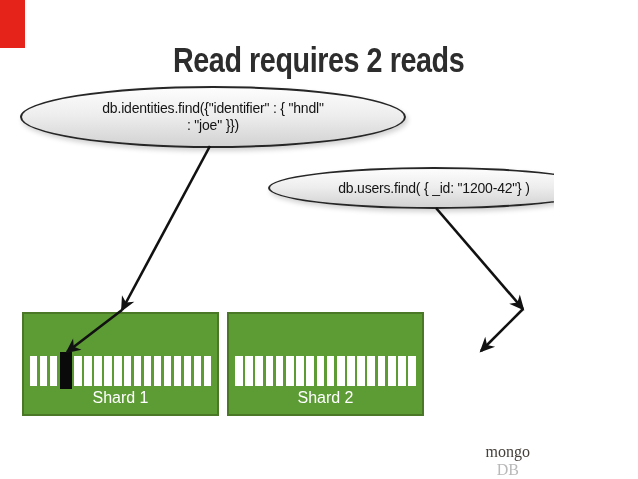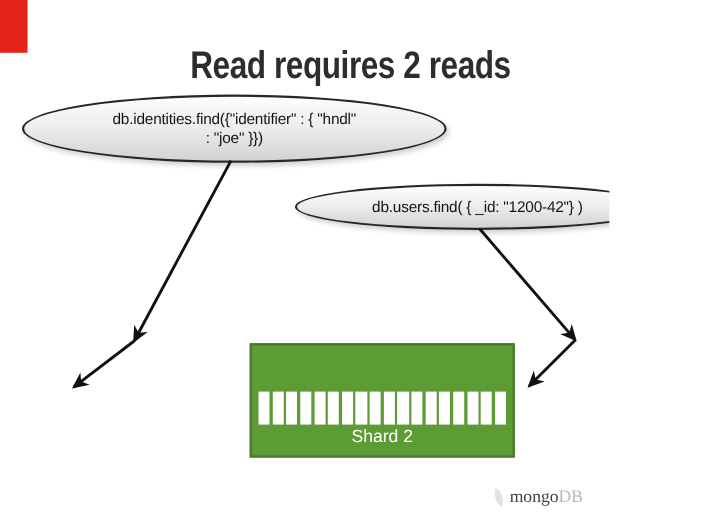--- a/index.html
+++ b/index.html
@@ -39,21 +39,21 @@
   .chunk{flex:1;height:30px;background:var(--chunk,#ffffff);}
   .chunk-hot{flex:1.6;margin-top:-4px;height:37px;background:var(--chunk-highlight,#0a0a0a);}
   .shard-label{
     position:absolute;left:0;right:0;bottom:7px;text-align:center;
     color:var(--shard-label-text,#ffffff);font-size:16px;
   }
   .arrows{position:absolute;left:0;top:0;pointer-events:none;}
   .arrows line{stroke:var(--arrow,#111111);stroke-width:2.6;}
   .logo{
     position:absolute;right:24px;top:443px;height:18px;
-    display:flex;align-items:center;font-family:"Liberation Serif",serif;font-size:16px;
+    display:flex;align-items:center;font-family:"Liberation Serif",serif;font-size:16px;flex-direction:column;
   }
   .leaf{
     width:9px;height:15px;background:#e2e2e2;margin-right:5px;
     border-radius:0 100% 0 100%;transform:rotate(10deg);
   }
   .logo .brand{color:var(--logo-brand,#45403a);}
   .logo .suffix{color:var(--logo-suffix,#b9b9b9);}
 </style>
 </head>
 <body>
@@ -68,22 +68,45 @@
 
   <div class="callout callout-identities">
     <div>db.identities.find({"identifier" : { "hndl"</div>
     <div>: "joe" }})</div>
   </div>
 
   <div class="callout callout-users">
     <div>db.users.find( { _id: "1200-42"} )</div>
   </div>
 
+  <div class="shard" style="left:22px;width:193px;">
+    <div class="chunk-row">
+        <div class="chunk"></div>
+        <div class="chunk"></div>
+        <div class="chunk"></div>
+        <div class="chunk chunk-hot"></div>
+        <div class="chunk"></div>
+        <div class="chunk"></div>
+        <div class="chunk"></div>
+        <div class="chunk"></div>
+        <div class="chunk"></div>
+        <div class="chunk"></div>
+        <div class="chunk"></div>
+        <div class="chunk"></div>
+        <div class="chunk"></div>
+        <div class="chunk"></div>
+        <div class="chunk"></div>
+        <div class="chunk"></div>
+        <div class="chunk"></div>
+        <div class="chunk"></div>
+      </div>
+    <div class="shard-label">Shard 1</div>
+  </div>
 
-  <div class="shard" style="left:227px;width:193px;padding-left:44px;">
+  <div class="shard" style="left:227px;width:193px;">
     <div class="chunk-row">
         <div class="chunk"></div>
         <div class="chunk"></div>
         <div class="chunk"></div>
         <div class="chunk"></div>
         <div class="chunk"></div>
         <div class="chunk"></div>
         <div class="chunk"></div>
         <div class="chunk"></div>
         <div class="chunk"></div>

